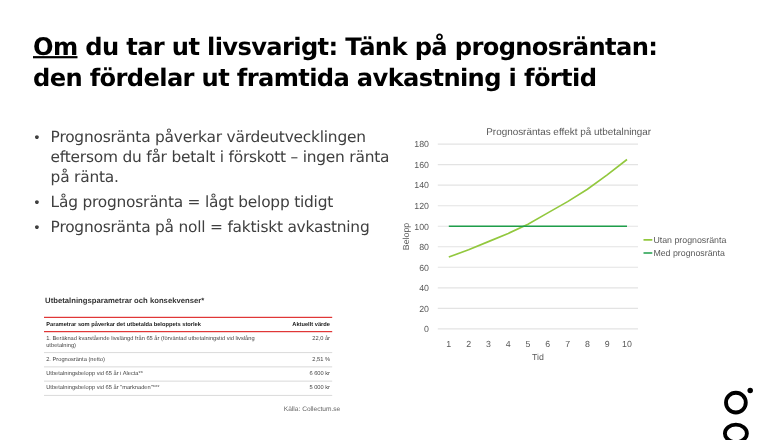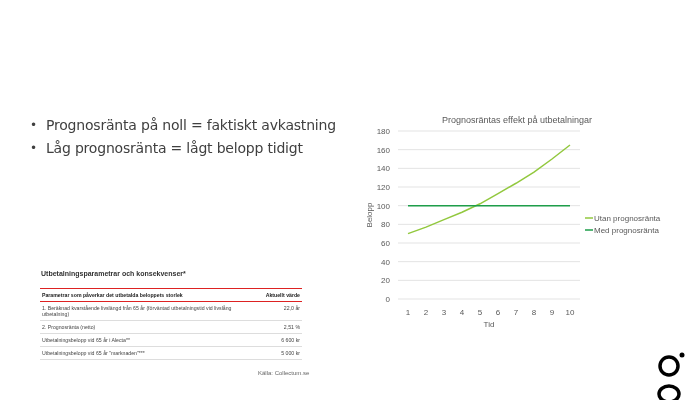--- a/index.html
+++ b/index.html
@@ -15,25 +15,28 @@
   .tbl .row { display:flex; justify-content:space-between; padding:3px 2px; border-bottom:1px solid #ddd; }
   .tbl .row .l { width:200px; }
   .source { position:absolute; left:258px; top:370px; font-size:6px; color:#666; }
   .chart { position:absolute; left:360px; top:110px; width:330px; height:225px; }
   .logo { position:absolute; left:655px; top:350px; }
 </style>
 </head>
 <body>
 
 <div class="title">
+  <div><u>Om</u><span> du tar ut livsvarigt: Tänk på prognosräntan:</span></div>
+  <div>den fördelar ut framtida avkastning i förtid</div>
 </div>
 
 <ul class="bullets">
+  <li>Prognosränta påverkar värdeutvecklingen eftersom du får betalt i förskott – ingen ränta på ränta.</li>
+  <li>Låg prognosränta = lågt belopp tidigt</li>
   <li>Prognosränta på noll = faktiskt avkastning</li>
-  <li>Låg prognosränta = lågt belopp tidigt</li>
 </ul>
 
 <div class="tbl-title">Utbetalningsparametrar och konsekvenser*</div>
 <div class="tbl">
   <div class="hdr">
     <span>Parametrar som påverkar det utbetalda beloppets storlek</span>
     <span>Aktuellt värde</span>
   </div>
   <div class="row">
       <span class="l">1. Beräknad kvarstående livslängd från 65 år (förväntad utbetalningstid vid livslång utbetalning)</span>

